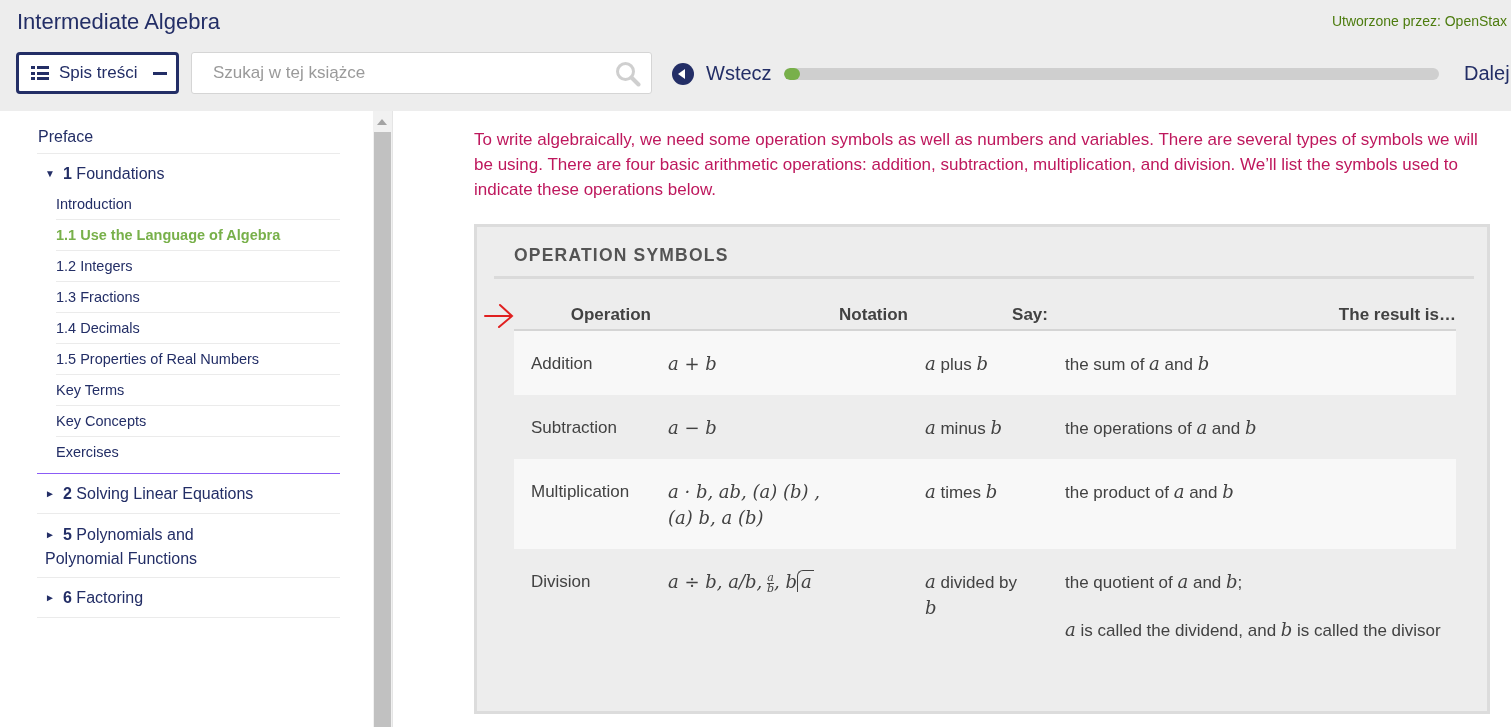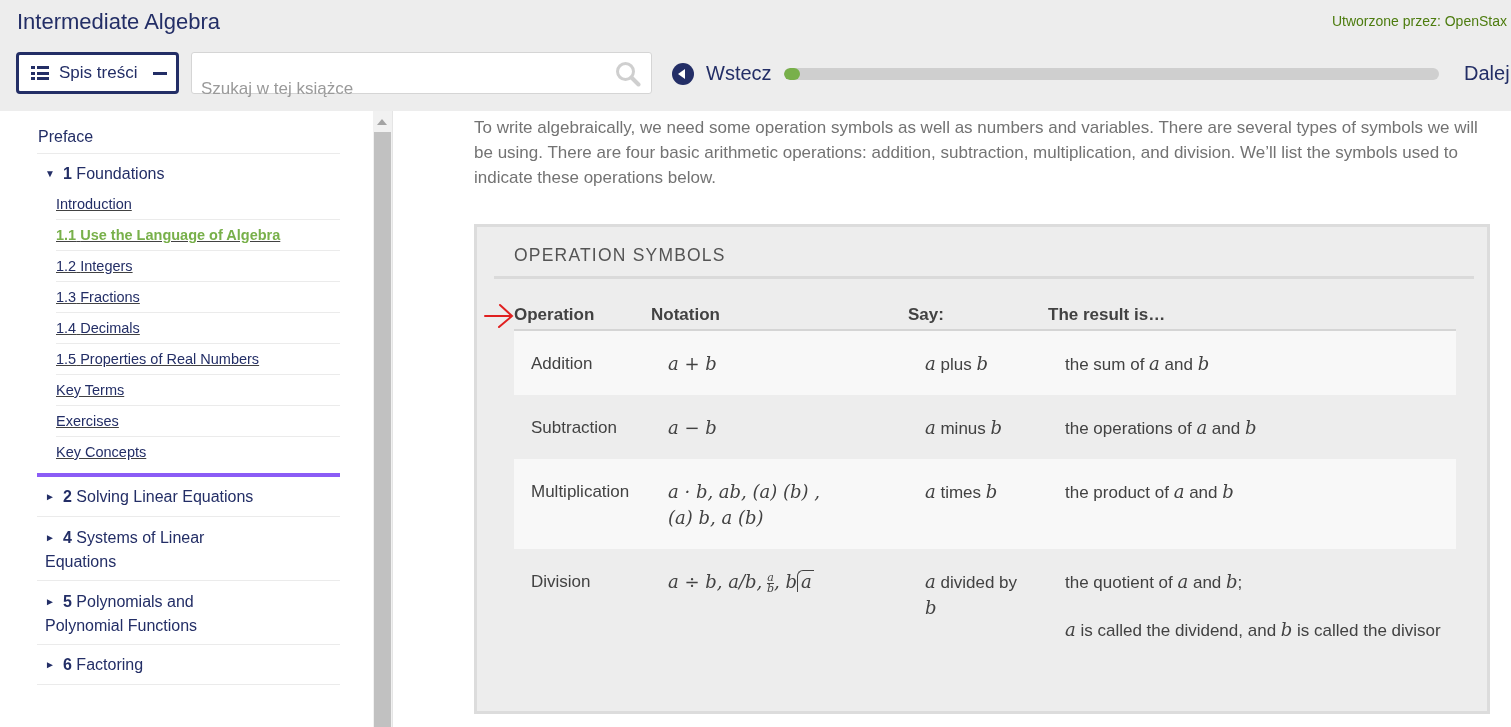--- a/index.html
+++ b/index.html
@@ -10,21 +10,21 @@
     .by-line { position: absolute; right: 4px; top: 13px; font-size: 14px; color: #4d7c0f; }
 
     .toc-toggle { position: absolute; left: 16px; top: 52px; width: 163px; height: 42px; border: 3px solid #232e66; border-radius: 4px; background: #fff; display: flex; align-items: center; padding-left: 12px; cursor: pointer; }
     .toc-icon { width: 18px; height: 14px; position: relative; margin-right: 10px; }
     .toc-icon i { position: absolute; left: 0; height: 3px; background: #232e66; width: 4px; }
     .toc-icon b { position: absolute; left: 6px; height: 3px; background: #232e66; width: 12px; }
     .toc-label { font-size: 17px; color: #232e66; }
     .toc-minus { position: absolute; right: 9px; top: 17px; width: 14px; height: 3px; background: #232e66; }
 
     .search-box { position: absolute; left: 191px; top: 52px; width: 461px; height: 42px; border: 1px solid #d5d5d5; border-radius: 3px; background: #fff; }
-    .search-input { position: absolute; left: 0; top: 16px; width: 420px; height: 40px; border: none; outline: none; background: transparent; font-family: "Liberation Sans", sans-serif; font-size: 17px; padding-left: 9px; color: #424242; }
+    .search-input { position: absolute; left: 0; top: 0; width: 420px; height: 40px; border: none; outline: none; background: transparent; font-family: "Liberation Sans", sans-serif; font-size: 17px; padding-left: 21px; color: #424242; }
     .search-input::placeholder { color: #9a9a9a; }
     .search-icon { position: absolute; right: 10px; top: 8px; width: 26px; height: 26px; }
 
     .back-btn { position: absolute; left: 672px; top: 62px; display: flex; align-items: center; cursor: pointer; }
     .back-icon { width: 22px; height: 22px; border-radius: 50%; background: #232e66; position: relative; margin-right: 12px; }
     .back-icon::after { content: ""; position: absolute; left: 6px; top: 6px; border-top: 5px solid transparent; border-bottom: 5px solid transparent; border-right: 7px solid #fff; }
     .back-label { font-size: 20px; color: #232e66; }
 
     .progress { position: absolute; left: 784px; top: 68px; width: 655px; height: 12px; background: #cfcfcf; border-radius: 6px; overflow: hidden; }
     .progress-fill { height: 100%; background: #78b04a; border-radius: 6px; }
@@ -32,40 +32,40 @@
 
     .sidebar { position: absolute; left: 0; top: 111px; width: 393px; height: 616px; background: #fff; border-right: 1px solid #e5e5e5; overflow: hidden; }
     .toc-list { position: absolute; left: 37px; top: 0; width: 303px; }
     .toc-item { font-size: 15px; color: #232e66; border-bottom: 1px solid #ebebeb; cursor: pointer; }
     .toc-item .num { font-weight: bold; }
     .preface { padding: 17px 0 7px 1px; font-size: 16px; }
     .chapter { padding: 11px 0 10px 8px; font-size: 16px; }
     .chapter .arrow { display: inline-block; font-size: 10px; width: 18px; vertical-align: 2px; }
     .chapter.wrap { line-height: 24px; padding: 9px 0 6px 8px; }
     .chapter.wrap .cont { display: block; margin-left: -0px; }
-    .section-list { padding-left: 19px; border-bottom: 4px solid #8b5cf6; text-decoration: underline; }
+    .section-list { padding-left: 19px; border-bottom: 1px solid #8b5cf6; }
     .section { font-size: 14.5px; padding: 7px 0 7px 0; border-bottom: 1px solid #ebebeb; color: #232e66; cursor: pointer; }
     .section:last-child { border-bottom: none; padding-bottom: 13px; }
     .section.active { color: #78b04a; font-weight: bold; }
     .section.first { padding-top: 3px; }
 
     .scrollbar { position: absolute; left: 373px; top: 0; width: 19px; height: 616px; background: #f1f1f1; }
     .scroll-up { position: absolute; left: 4px; top: 8px; border-left: 5px solid transparent; border-right: 5px solid transparent; border-bottom: 6px solid #a3a3a3; }
     .scroll-thumb { position: absolute; left: 1px; top: 21px; width: 17px; height: 600px; background: #c1c1c1; }
 
     .content { position: absolute; left: 394px; top: 111px; width: 1117px; height: 616px; background: #fff; }
-    .intro { position: absolute; left: 80px; top: 4px; width: 1020px; font-size: 17px; line-height: 25px; color: #737373; }
+    .intro { position: absolute; left: 80px; top: 16px; width: 1020px; font-size: 17px; line-height: 25px; color: #be185d; }
 
     .note { position: absolute; left: 80px; top: 113px; width: 1016px; height: 490px; background: #ededed; border: 3px solid #dcdcdc; border-top: 3px solid #dcdcdc; }
-    .note-title { position: absolute; left: 37px; top: 18px; font-size: 17.5px; font-weight: normal; letter-spacing: 1.2px; color: #545454; }
+    .note-title { position: absolute; left: 37px; top: 18px; font-size: 17.5px; font-weight: bold; letter-spacing: 1.2px; color: #545454; }
     .note-rule { position: absolute; left: 17px; top: 49px; width: 980px; height: 3px; background: #dadada; }
     .red-arrow { position: absolute; left: 5px; top: 74px; width: 32px; height: 30px; }
 
     table.ops { position: absolute; left: 37px; top: 78px; width: 942px; border-collapse: collapse; }
-    table.ops th { text-align: left; font-size: 17px; font-weight: bold; color: #424242; padding: 0 0 4px 0; border-bottom: 2px solid #d5d5d5; }
+    table.ops th { text-align: right; font-size: 17px; font-weight: bold; color: #424242; padding: 0 0 4px 0; border-bottom: 2px solid #d5d5d5; }
     table.ops td { font-size: 17px; color: #424242; vertical-align: top; padding: 20px 0 18px 17px; line-height: 25px; }
     table.ops tr.odd td { background: #f8f8f8; }
     table.ops tr.even td { background: #ededed; }
     .math { font-family: "DejaVu Serif", "Liberation Serif", serif; font-style: italic; font-size: 18px; }
     .col1 { width: 137px; }
     .col2 { width: 257px; }
     .col3 { width: 140px; }
     .gap { height: 22px; display: block; }
   </style>
 </head>
@@ -116,30 +116,26 @@
       <span class="arrow">▼</span><span class="num">1</span> <span>Foundations</span>
     </div>
     <div class="section-list">
       <div class="section first"><span>Introduction</span></div>
       <div class="section active"><span>1.1</span> <span>Use the Language of Algebra</span></div>
       <div class="section"><span class="num">1.2</span> <span>Integers</span></div>
       <div class="section"><span class="num">1.3</span> <span>Fractions</span></div>
       <div class="section"><span class="num">1.4</span> <span>Decimals</span></div>
       <div class="section"><span class="num">1.5</span> <span>Properties of Real Numbers</span></div>
       <div class="section"><span>Key Terms</span></div>
+      <div class="section"><span>Key Concepts</span></div>
       <div class="section"><span>Exercises</span></div>
-      <div class="section"><span>Key Concepts</span></div>
     </div>
 
     <div class="toc-item chapter">
       <span class="arrow">►</span><span class="num">2</span> <span>Solving Linear Equations</span>
-    </div>
-    <div class="toc-item chapter wrap">
-      <span class="arrow">►</span><span class="num">4</span> <span>Systems of Linear</span>
-      <span class="cont" style="margin-left:-0px;position:relative;left:0px;">Equations</span>
     </div>
     <div class="toc-item chapter wrap">
       <span class="arrow">►</span><span class="num">5</span> <span>Polynomials and</span>
       <span class="cont">Polynomial Functions</span>
     </div>
     <div class="toc-item chapter">
       <span class="arrow">►</span><span class="num">6</span> <span>Factoring</span>
     </div>
   </div>
 

